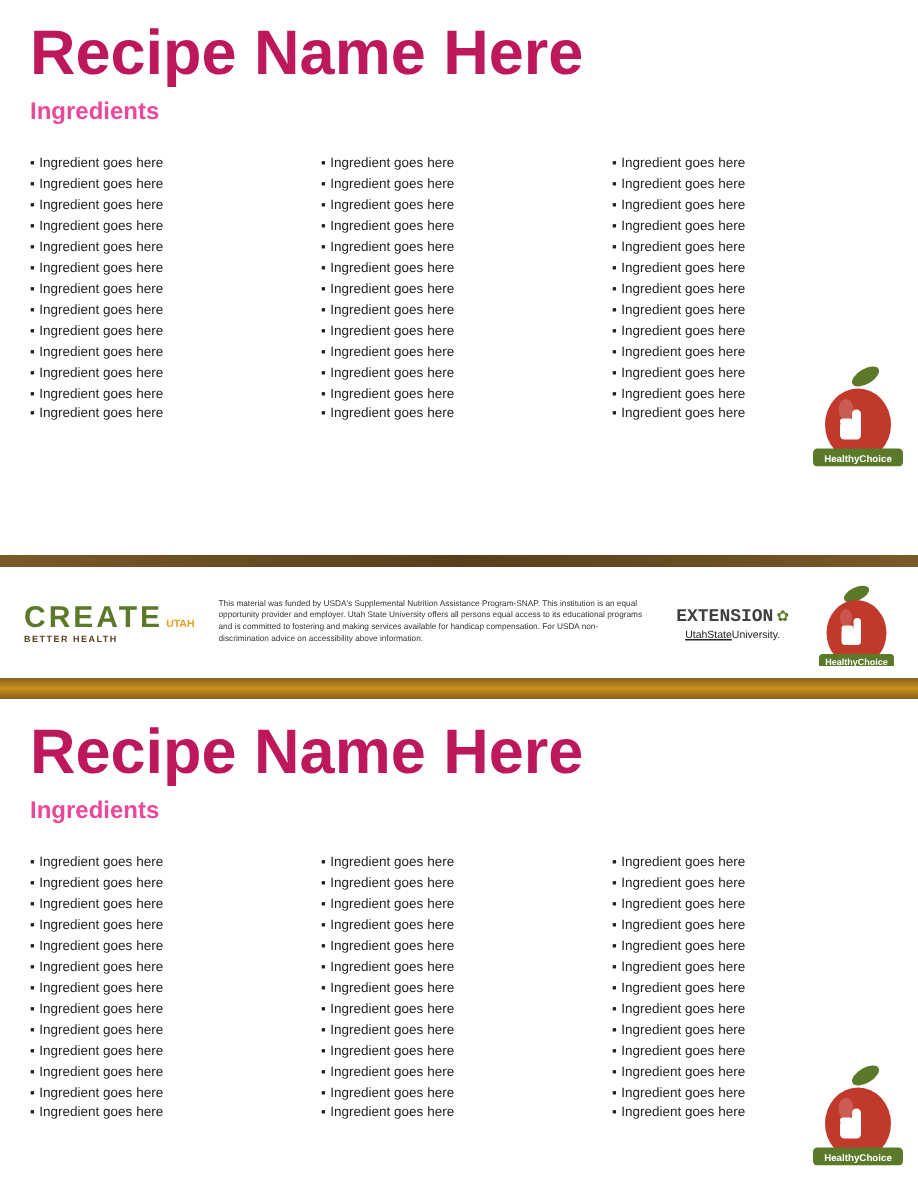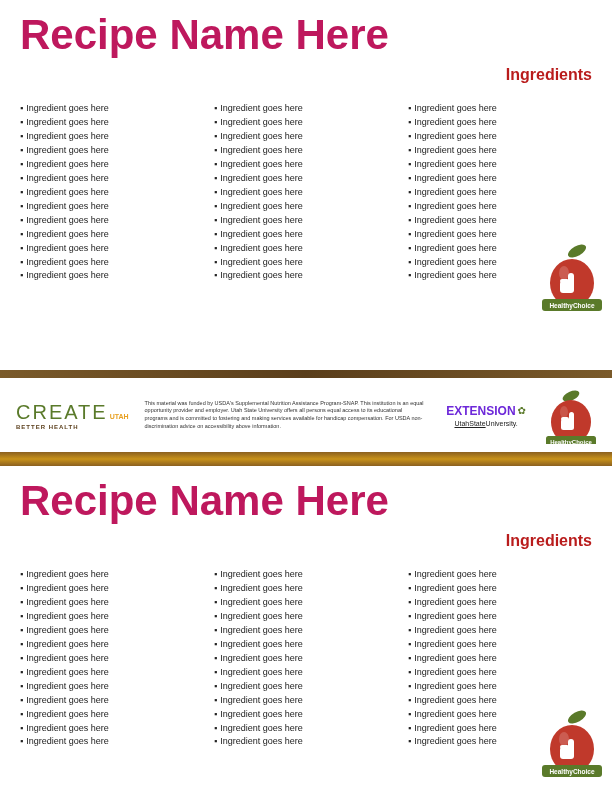--- a/index.html
+++ b/index.html
@@ -27,26 +27,25 @@
     .recipe-title {
       font-size: 42px;
       font-weight: bold;
       color: #be185d;
       line-height: 1.1;
       margin-bottom: 8px;
       font-family: Arial, sans-serif;
     }
 
     .ingredients-heading {
-      color: #b91c1c;
+      color: #ec4899;
       font-size: 16px;
       font-weight: bold;
       margin-bottom: 6px;
       font-family: Arial, sans-serif;
-      text-align: right;
     }
 
     .ingredients-grid {
       display: grid;
       grid-template-columns: 1fr 1fr 1fr;
       gap: 0 10px;
       margin-bottom: 10px;
     }
 
     .ingredients-col ul {
@@ -198,33 +197,33 @@
       </div>
     </div>
   </div>
 
   <div style="width:100%; height:8px; background:linear-gradient(to right, #7a5a2a, #5a3e1b, #7a5a2a);"></div>
 
   <div class="card-footer">
 
     <div class="create-logo">
       <div style="display:flex; align-items:baseline; gap:2px;">
-        <span style="font-size:20px; font-weight:400; color:#5a7a2a; letter-spacing:2px; font-family:Arial;">CREATE</span>
+        <span style="font-size:20px; font-weight:700; color:#5a7a2a; letter-spacing:2px; font-family:Arial;">CREATE</span>
         <span style="font-size:7px; color:#e8a020; font-weight:bold; vertical-align:super;">UTAH</span>
       </div>
       <div style="font-size:6px; color:#5a3e1b; font-weight:bold; letter-spacing:1px; text-transform:uppercase;">BETTER HEALTH</div>
     </div>
 
     <div class="footer-disclaimer">
       This material was funded by USDA's Supplemental Nutrition Assistance Program-SNAP. This institution is an equal opportunity provider and employer. Utah State University offers all persons equal access to its educational programs and is committed to fostering and making services available for handicap compensation. For USDA non-discrimination advice on accessibility above information.
     </div>
 
     <div class="extension-logo">
       <div style="display:flex; align-items:center; gap:2px;">
-        <span style="font-size:12px; font-weight:bold; color:#6d28d9; font-family:Liberation Sans, sans-serif;">EXTENSION</span>
+        <span style="font-size:12px; font-weight:bold; color:#404040; font-family:Liberation Mono, monospace;">EXTENSION</span>
         <span style="color:#5a7a2a; font-size:10px;">✿</span>
       </div>
       <div style="font-size:7px; color:#222; font-family:Arial; text-align:center;"><u>UtahState</u>University.</div>
     </div>
 
     <div class="healthy-choice-logo">
       <svg viewBox="0 0 50 58" width="50" height="58">
         <ellipse cx="25" cy="10" rx="9" ry="4.5" fill="#5a7a2a" transform="rotate(-25 25 10)"></ellipse>
         <line x1="21" y1="13" x2="25" y2="9" stroke="#5a7a2a" stroke-width="1.5"></line>
         <ellipse cx="25" cy="36" rx="20" ry="22" fill="#c0392b"></ellipse>

